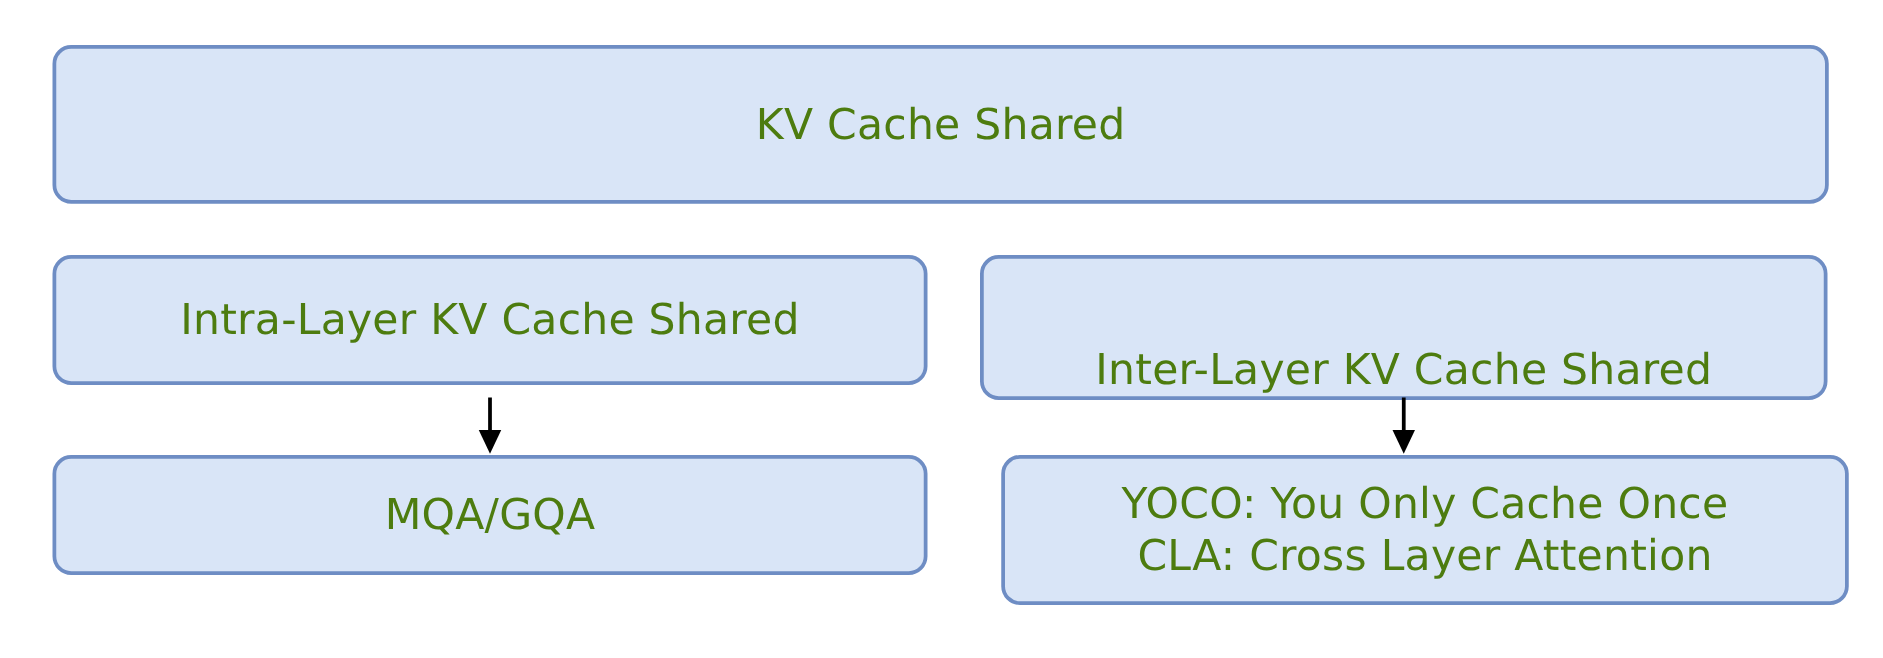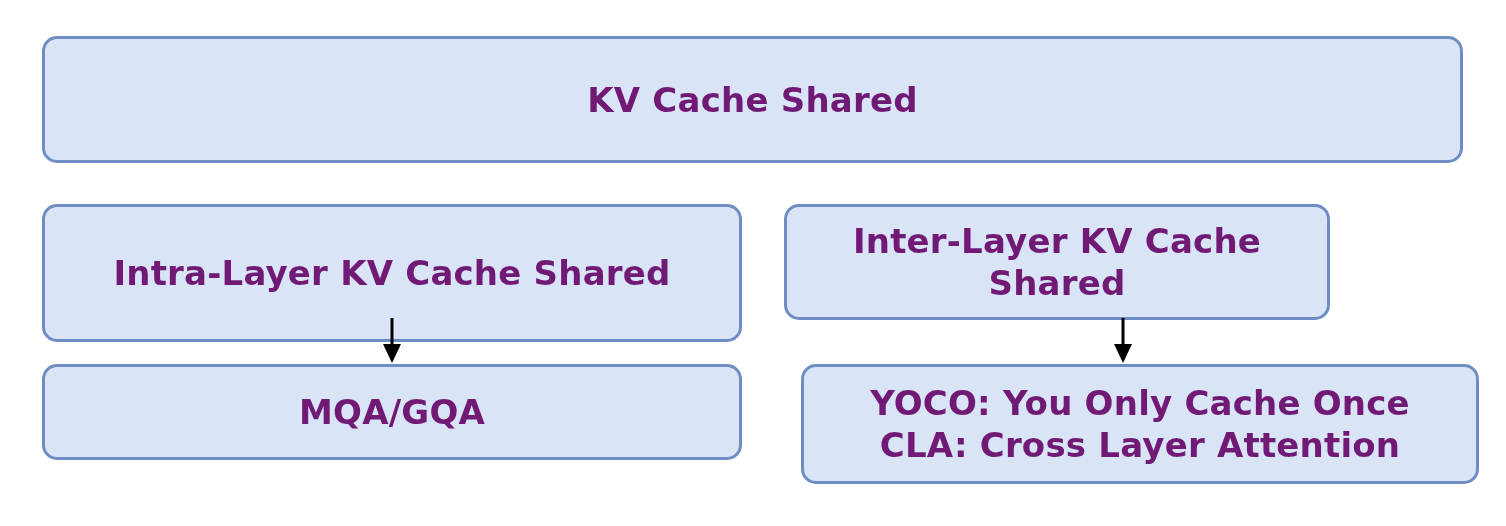--- a/index.html
+++ b/index.html
@@ -22,41 +22,41 @@
     box-sizing: border-box;
     background: #d9e5f7;
     border: 3px solid #6e8dc4;
     border-radius: 15px;
     display: flex;
     align-items: center;
     justify-content: center;
     text-align: center;
   }
   .node-label {
-    color: #701a75;
+    color: #4d7c0f;
     font-family: "DejaVu Sans", sans-serif;
     font-size: 34px;
-    font-weight: 700;
+    font-weight: 400;
     line-height: 42px;
     letter-spacing: 0.2px;
     white-space: pre-line;
     text-rendering: optimizeLegibility;
   }
   
   #node-root {
     left: 42px;  top: 36px;
     width: 1421px; height: 127px;
   }
   #node-intra {
     left: 42px;  top: 204px;
-    width: 700px; height: 138px;
+    width: 700px; height: 104px;
   }
   #node-inter {
     left: 784px; top: 204px;
-    width: 546px; height: 116px;
+    width: 678px; height: 116px; align-items: flex-end;
   }
   #node-mqa-gqa {
     left: 42px;  top: 364px;
     width: 700px; height: 96px;
   }
   #node-yoco-cla {
     left: 801px; top: 364px;
     width: 678px; height: 120px;
   }
   

